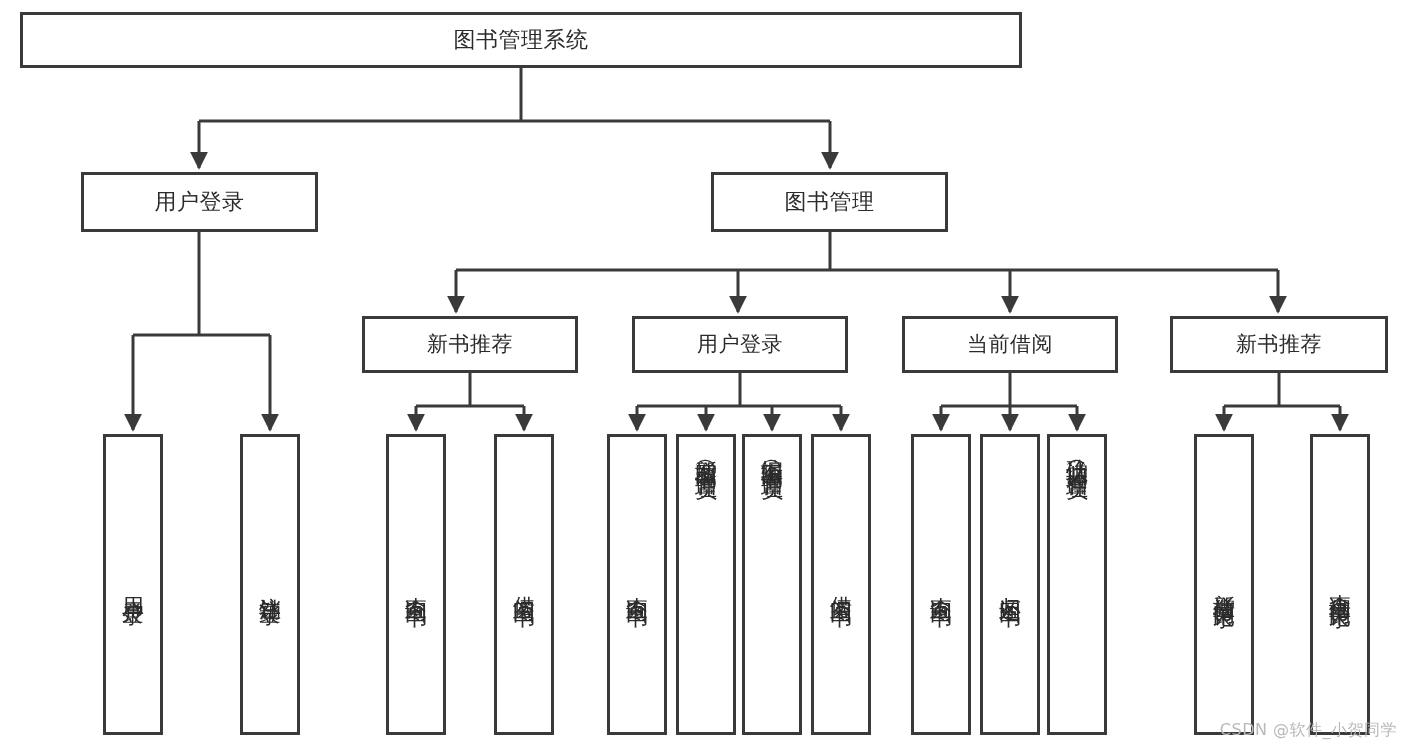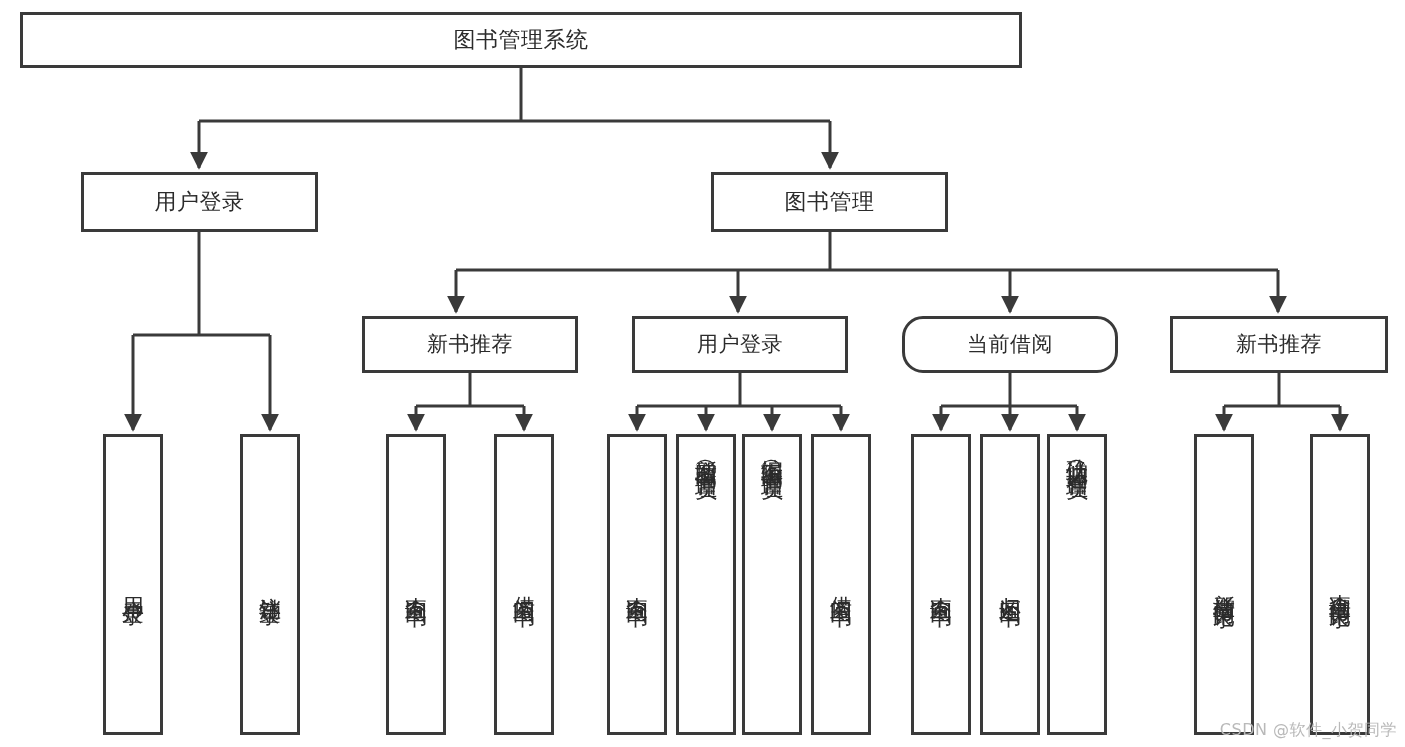--- a/index.html
+++ b/index.html
@@ -141,21 +141,21 @@
   <div class="node level1" style="left:711px; top:172px; width:237px; height:60px;">
     <span class="node-label">图书管理</span>
   </div>
 
   <div class="node level2" style="left:362px; top:316px; width:216px; height:57px;justify-content:center;">
     <span class="node-label">新书推荐</span>
   </div>
   <div class="node level2" style="left:632px; top:316px; width:216px; height:57px;">
     <span class="node-label">用户登录</span>
   </div>
-  <div class="node level2" style="left:902px; top:316px; width:216px; height:57px;border-radius:21px;">
+  <div class="node level2" style="left:902px; top:316px; width:216px; height:57px;">
     <span class="node-label">当前借阅</span>
   </div>
   <div class="node level2" style="left:1170px; top:316px; width:218px; height:57px;">
     <span class="node-label">新书推荐</span>
   </div>
 
   <div class="node leaf centered" style="left:103px; top:434px; width:60px; height:301px;">
     <span class="node-label">用户登录</span>
   </div>
   <div class="node leaf centered" style="left:240px; top:434px; width:60px; height:301px;">

